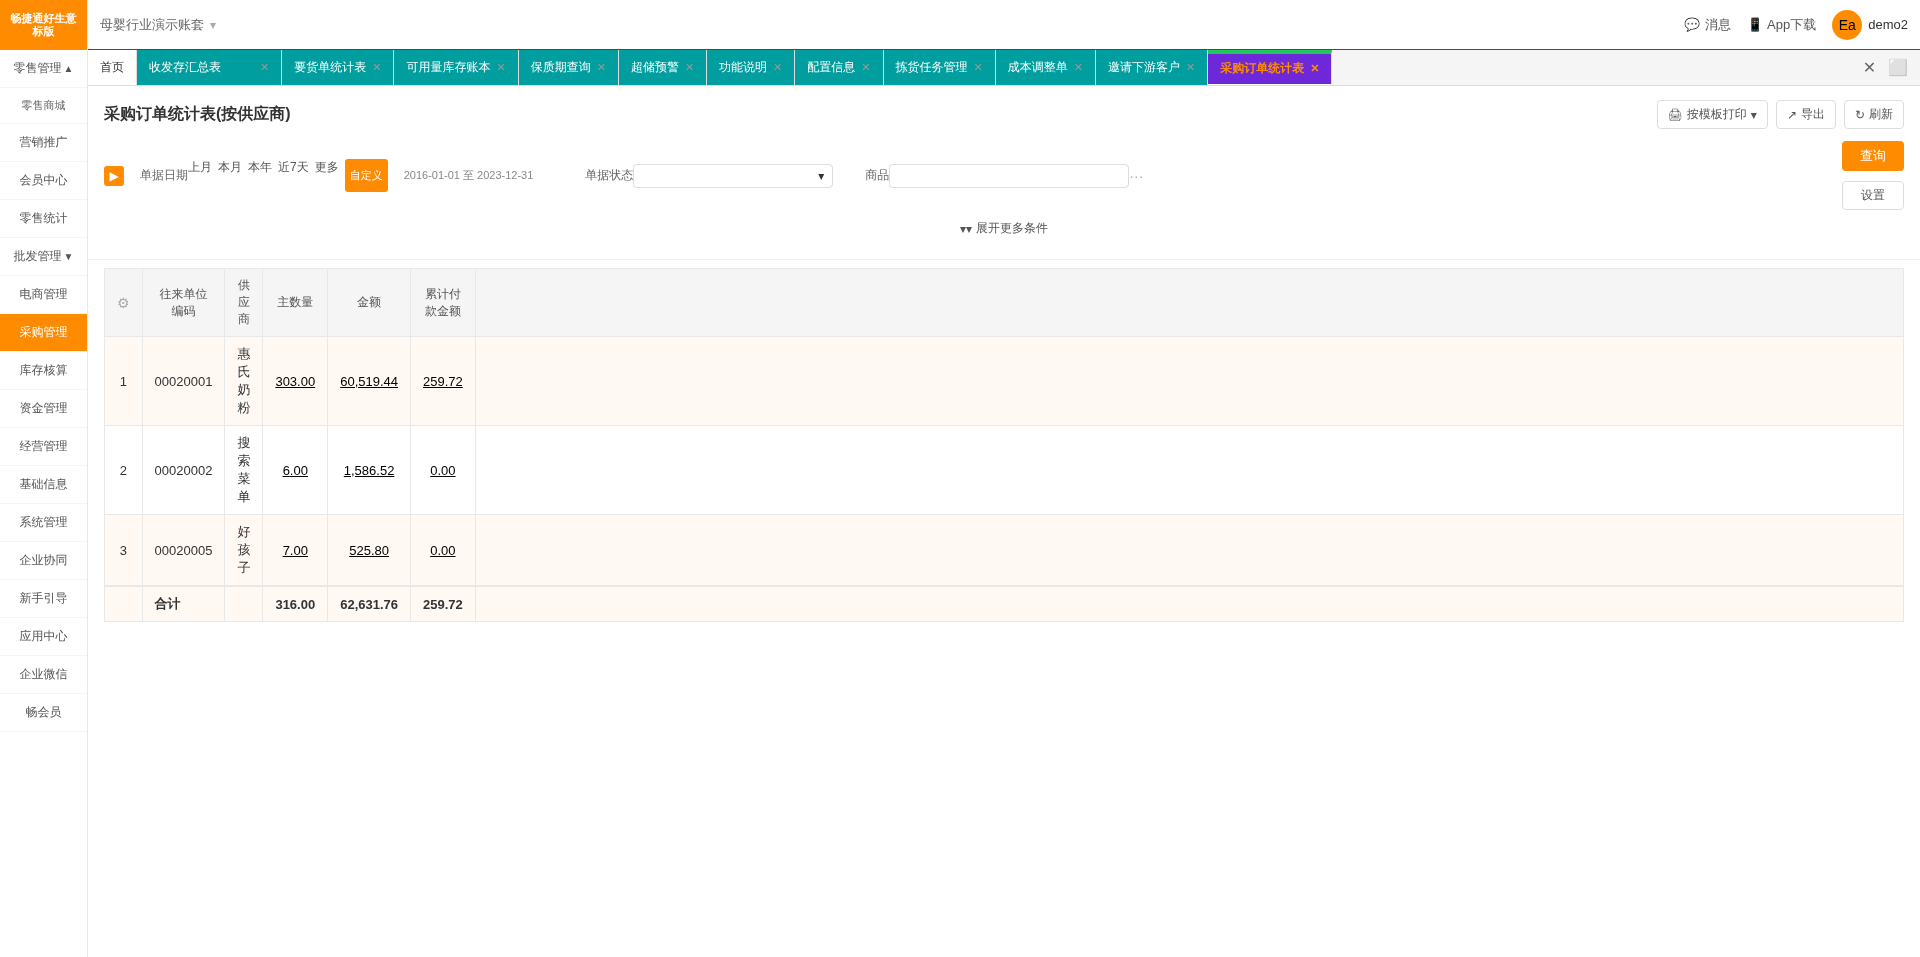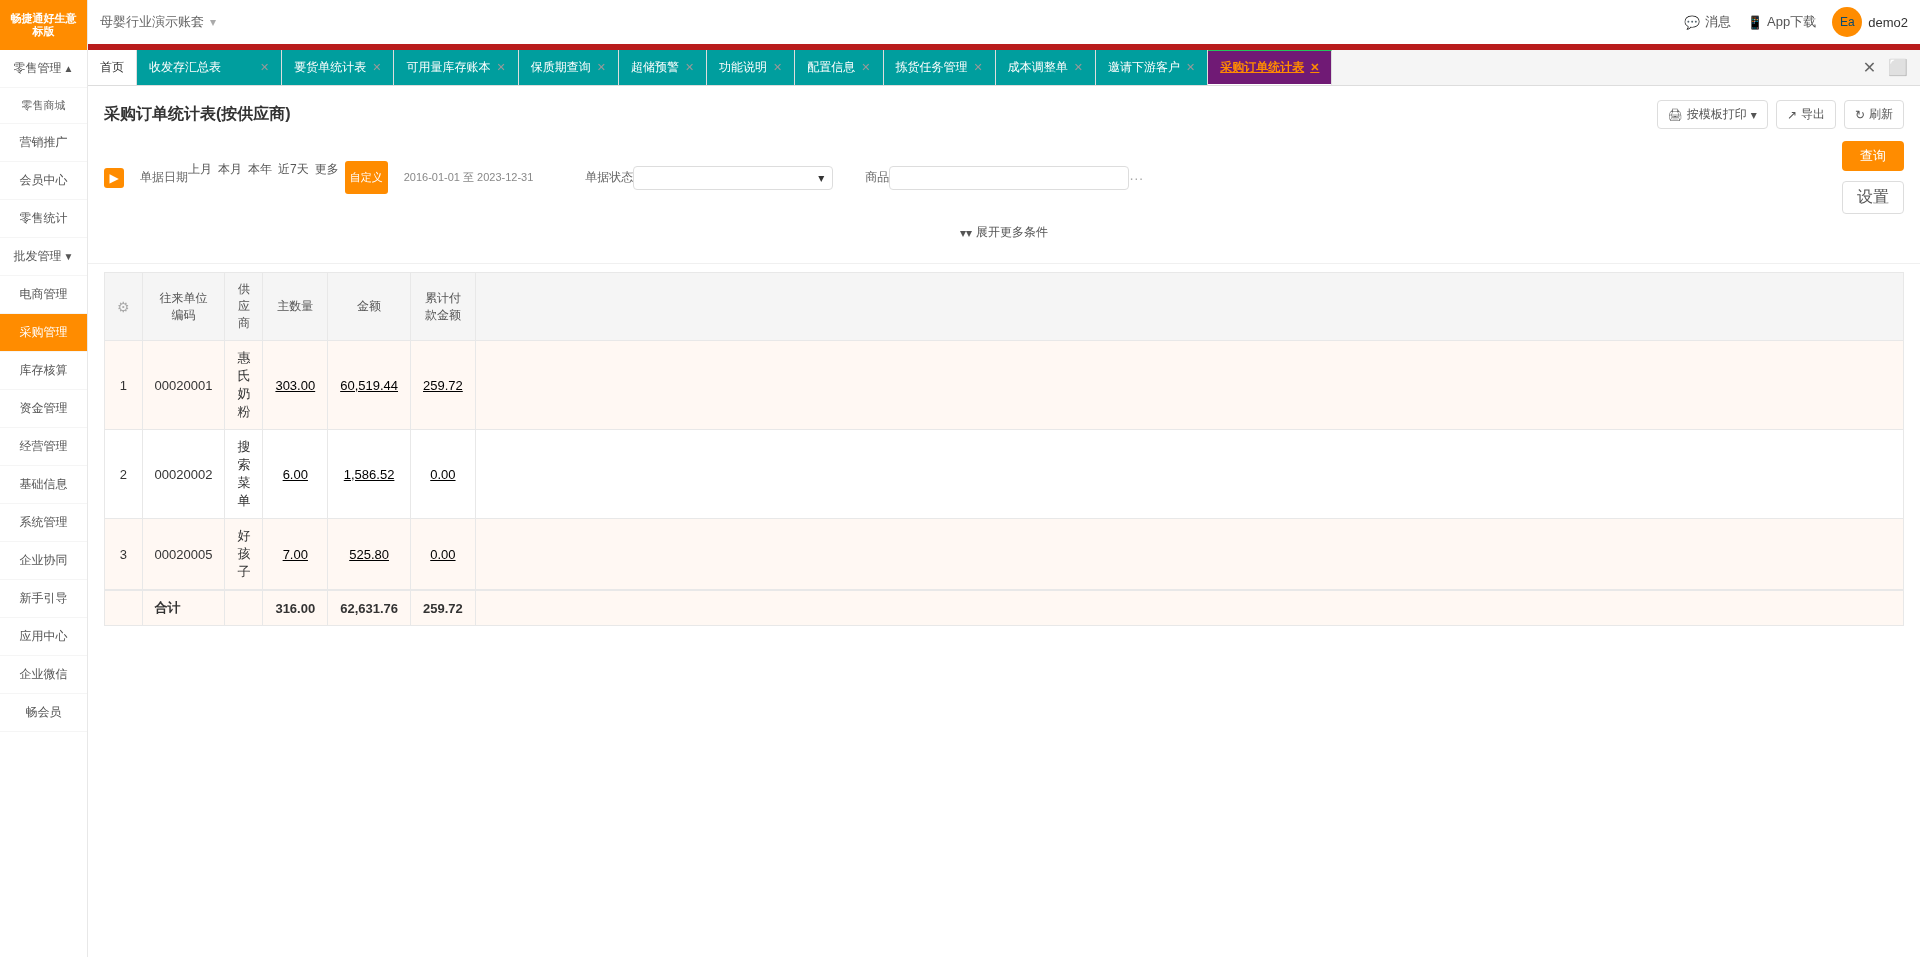--- a/index.html
+++ b/index.html
@@ -11,29 +11,29 @@
     .sidebar-logo-text { color: #fff; font-size: 11px; font-weight: bold; line-height: 1.2; }
     .sidebar-search { padding: 8px 6px; border-bottom: 1px solid #f0f0f0; }
     .sidebar-nav-item { text-align: center; color: #555; font-size: 12px; padding: 10px 4px; cursor: pointer; border-bottom: 1px solid #f5f5f5; position: relative; }
     .sidebar-nav-item.active { background: #ff8c00; color: #fff; }
     .sidebar-nav-item .arrow { font-size: 10px; }
 
     
     .main { flex: 1; display: flex; flex-direction: column; overflow: hidden; }
 
     
-    .topbar { background: #fff; height: 50px; display: flex; align-items: center; padding: 0 12px; border-bottom: 6px solid #b91c1c; gap: 8px; }
+    .topbar { background: #fff; height: 50px; display: flex; align-items: center; padding: 0 12px; border-bottom: 1px solid #b91c1c; gap: 8px; }
     .topbar-left { display: flex; align-items: center; gap: 6px; flex: 1; }
     .breadcrumb-text { color: #666; font-size: 13px; }
     .breadcrumb-arrow { color: #aaa; font-size: 12px; }
     .topbar-right { display: flex; align-items: center; gap: 16px; }
     .topbar-msg { display: flex; align-items: center; gap: 4px; color: #555; font-size: 13px; cursor: pointer; }
     .topbar-app { display: flex; align-items: center; gap: 4px; color: #555; font-size: 13px; cursor: pointer; }
     .topbar-user { display: flex; align-items: center; gap: 6px; cursor: pointer; }
-    .avatar { width: 30px; height: 30px; border-radius: 50%; background: #ff8c00; display: flex; align-items: center; justify-content: center; color: #0c4a6e; font-size: 12px; }
+    .avatar { width: 30px; height: 30px; border-radius: 50%; background: #ff8c00; display: flex; align-items: center; justify-content: center; color: #000000; font-size: 14px; }
 
     
     .tabbar { background: #f5f5f5; display: flex; align-items: center; border-bottom: 1px solid #ddd; overflow-x: auto; flex-shrink: 0; height: 36px; }
     .tabbar::-webkit-scrollbar { height: 3px; }
     .tab-item { display: flex; align-items: center; padding: 0 12px; height: 36px; font-size: 12px; color: #555; cursor: pointer; white-space: nowrap; border-right: 1px solid #ddd; background: #f5f5f5; flex-shrink: 0; }
     .tab-item.active { background: #fff; color: #ff8c00; border-bottom: 2px solid #fff; }
     .tab-item.home { background: #fff; color: #333; }
     .tab-close { margin-left: 6px; color: #999; font-size: 11px; cursor: pointer; }
     .tabbar-actions { margin-left: auto; display: flex; align-items: center; gap: 4px; padding: 0 8px; }
     .tabbar-btn { background: none; border: none; cursor: pointer; color: #666; font-size: 16px; padding: 2px 4px; }
@@ -56,21 +56,21 @@
     .filter-label { color: #666; font-size: 12px; white-space: nowrap; }
     .filter-date-links { display: flex; gap: 6px; }
     .date-link { color: #555; font-size: 12px; cursor: pointer; }
     .date-custom { background: #ff8c00; color: #fff; font-size: 11px; padding: 9px 5px; border-radius: 3px; cursor: pointer; }
     .date-range { color: #555; font-size: 12px; }
     .filter-select { border: 1px solid #ddd; border-radius: 4px; padding: 4px 8px; font-size: 12px; color: #333; background: #fff; min-width: 160px; display: flex; align-items: center; justify-content: space-between; cursor: pointer; }
     .filter-input { border: 1px solid #ddd; border-radius: 4px; padding: 4px 8px; font-size: 12px; color: #333; background: #fff; min-width: 200px; }
     .filter-more-btn { display: flex; align-items: center; gap: 4px; color: #555; font-size: 12px; cursor: pointer; margin: 0 auto; padding: 6px 0; }
     .expand-row { display: flex; justify-content: center; padding: 4px 0; }
     .btn-query { background: #ff8c00; color: #fff; border: none; border-radius: 4px; padding: 6px 18px; font-size: 13px; cursor: pointer; }
-    .btn-settings { background: #fff; color: #555; border: 1px solid #ddd; border-radius: 4px; padding: 5px 12px; font-size: 16px; cursor: pointer; margin-top: 6px; display: block; }
+    .btn-settings { background: #fff; color: #555; border: 1px solid #ddd; border-radius: 4px; padding: 5px 12px; font-size: 12px; cursor: pointer; margin-top: 6px; display: block; }
     .query-col { display: flex; flex-direction: column; gap: 4px; margin-left: auto; }
 
     
     .toggle-arrow { width: 20px; height: 20px; background: #ff8c00; border-radius: 3px; display: flex; align-items: center; justify-content: center; cursor: pointer; color: #fff; font-size: 12px; margin-right: 4px; flex-shrink: 0; }
 
     
     .table-area { padding: 0 16px 16px; }
     .data-table { width: 100%; border-collapse: collapse; margin-top: 8px; }
     .data-table th { background: #f5f5f5; border: 1px solid #e8e8e8; padding: 8px 12px; font-size: 12px; color: #555; text-align: center; font-weight: normal; }
     .data-table td { border: 1px solid #e8e8e8; padding: 8px 12px; font-size: 13px; text-align: center; }
@@ -216,21 +216,21 @@
       <span class="tab-close">✕</span>
     </div>
     <div class="tab-item" style="background:#009e9e;color:#fff;">
       <span>成本调整单</span>
       <span class="tab-close">✕</span>
     </div>
     <div class="tab-item" style="background:#009e9e;color:#fff;">
       <span>邀请下游客户</span>
       <span class="tab-close">✕</span>
     </div>
-    <div class="tab-item active" style="background:#701a75;color:#ff8c00;font-weight:bold;border-top:1px solid #22c55e;text-decoration:underline;">
+    <div class="tab-item active" style="background:#6d28d9;color:#ff8c00;font-weight:bold;border-top:4px solid #22c55e;">
       <span>采购订单统计表</span>
       <span class="tab-close" style="color:#ff8c00;">✕</span>
     </div>
     <div class="tabbar-actions">
       <button class="tabbar-btn">✕</button>
       <button class="tabbar-btn">⬜</button>
     </div>
   </div>
 
   <div class="page-content">

